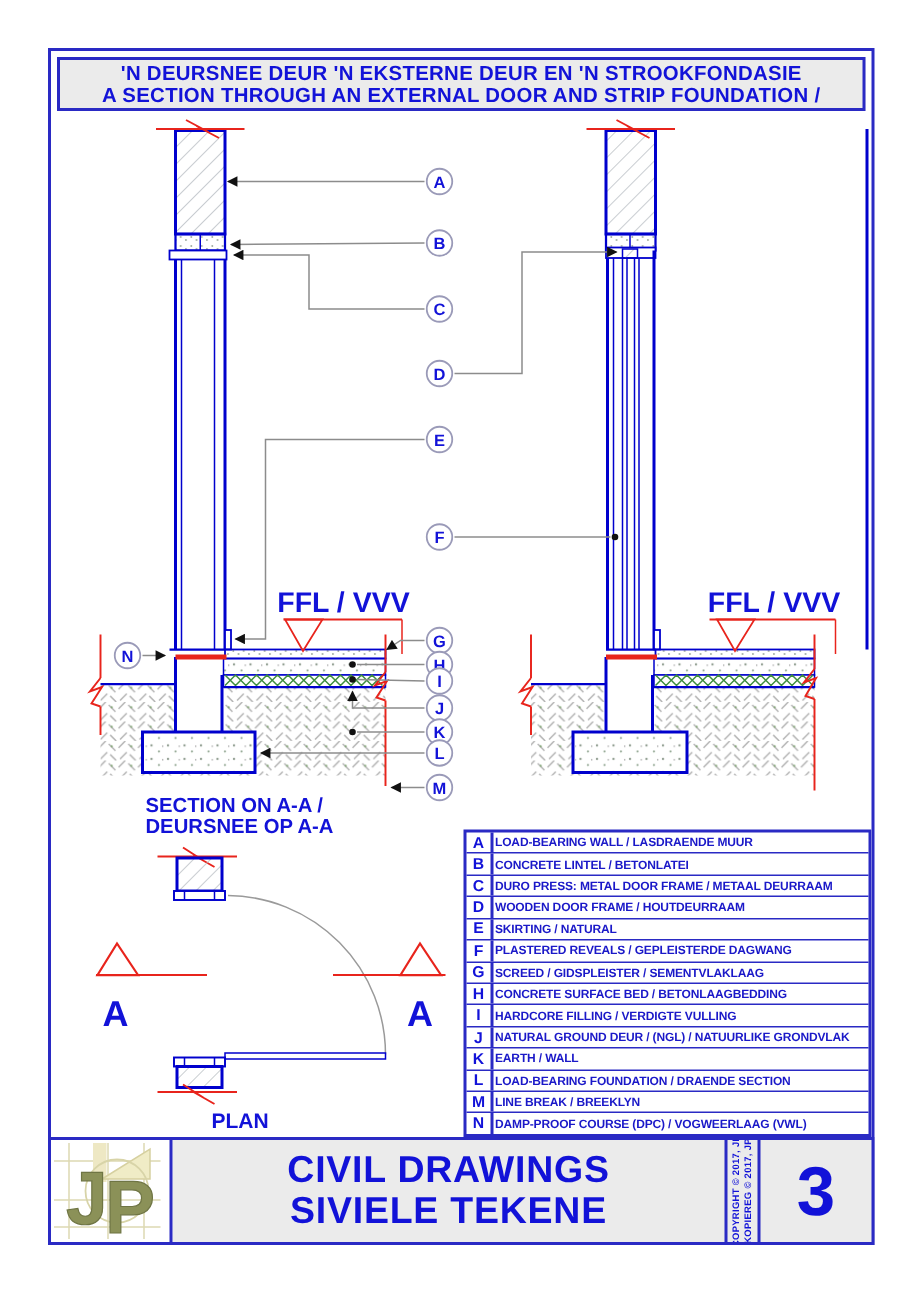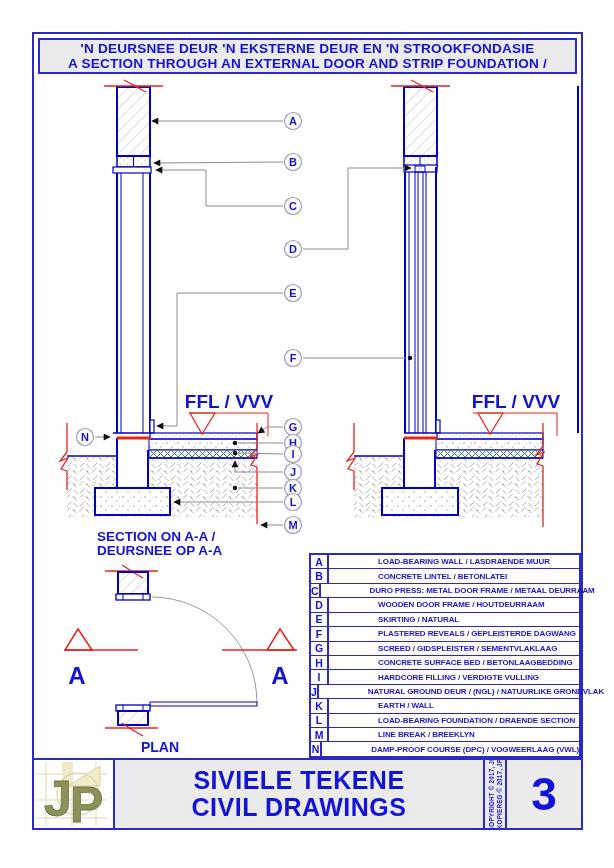--- a/index.html
+++ b/index.html
@@ -14,21 +14,21 @@
         letter-spacing:.2px;white-space:nowrap;}
   #dwg{position:absolute;left:33px;top:76px;}
   
   #legend{position:absolute;left:309px;top:553px;width:272px;height:205px;
         border:2px solid #2a2ac4;box-sizing:border-box;display:flex;flex-direction:column;background:#fff;}
   .lrow{flex:1;display:flex;align-items:center;border-top:1px solid #2a2ac4;min-height:0;}
   .lrow:first-child{border-top:none;}
   .lletter{width:16px;align-self:stretch;border-right:2px solid #2a2ac4;display:flex;
         align-items:center;justify-content:center;font-weight:bold;font-size:10.5px;color:#1212d8;}
   .ltext{padding-left:1px;font-size:8px;font-weight:bold;color:#1a18c8;white-space:nowrap;
-        letter-spacing:-0.1px;margin-left:48px;}
+        letter-spacing:-0.1px;}
   
   #footer{position:absolute;left:32px;top:758px;width:551px;height:72px;
         border:2px solid #2a2ac4;box-sizing:border-box;display:flex;background:#ebebeb;}
   #logo-cell{width:79px;background:#fff;border-right:2px solid #2a2ac4;position:relative;}
   #footer-title{flex:1;display:flex;flex-direction:column;justify-content:center;align-items:center;}
   #footer-title div{font-size:25px;font-weight:bold;color:#1212d8;line-height:27px;letter-spacing:.5px;}
   #copyright-cell{width:20px;border-left:2px solid #2a2ac4;border-right:2px solid #2a2ac4;
         position:relative;overflow:hidden;}
   #copyright-rot{position:absolute;left:50%;top:50%;transform:translate(-50%,-50%) rotate(-90deg);
         white-space:nowrap;text-align:center;}
@@ -383,22 +383,22 @@
             <line x1="2" y1="58" x2="73" y2="58"></line>
         </g>
         <rect x="28" y="2" width="9" height="26" fill="#eee8c4"></rect>
         <path d="M34,26 L66,6 L66,26 Z" fill="#f0ecc6" stroke="#d6d0a0" stroke-width="1"></path>
         <circle cx="44" cy="34" r="21" fill="none" stroke="#d8d4a8" stroke-width="1.2"></circle>
         <text x="10" y="56" font-family="DejaVu Serif, serif" font-weight="bold" font-size="50" fill="#8b9158" stroke="#6f7544" stroke-width="0.8">J</text>
         <text x="36" y="62" font-family="DejaVu Serif, serif" font-weight="bold" font-size="50" fill="#8b9158" stroke="#6f7544" stroke-width="0.8">P</text>
       </svg>
     </div>
     <div id="footer-title">
+      <div>CIVIL DRAWINGS</div>
       <div>SIVIELE TEKENE</div>
-      <div>CIVIL DRAWINGS</div>
     </div>
     <div id="copyright-cell">
       <div id="copyright-rot">
         <div>COPYRIGHT © 2017, JP</div>
         <div>KOPIEREG © 2017, JP</div>
       </div>
     </div>
     <div id="sheet-cell">
       <div>3</div>
     </div>

